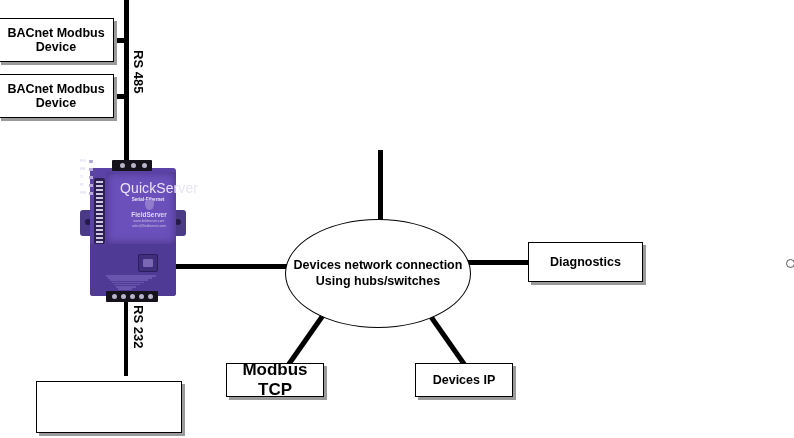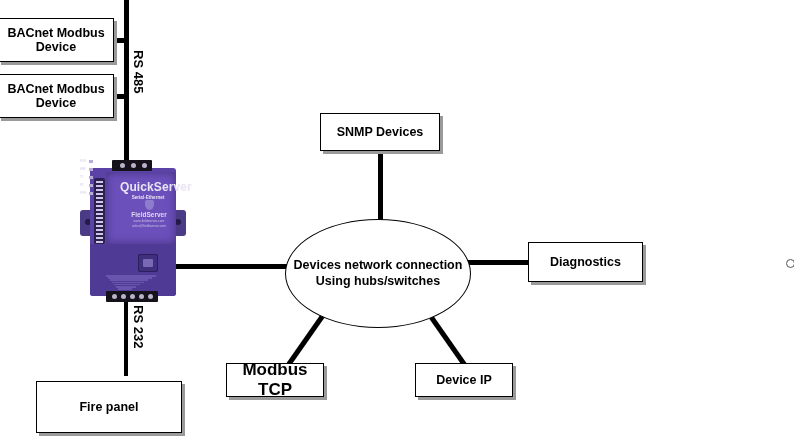--- a/index.html
+++ b/index.html
@@ -57,21 +57,21 @@
              border-radius:3px 3px 0 0;
              box-shadow:inset 0 0 10px rgba(20,10,50,.45);}
   #dev-lower{left:10px;top:84px;width:86px;height:52px;background:#4f3a96;
              border-radius:0 0 3px 3px;}
   #dev-ledstrip{left:14px;top:18px;width:11px;height:66px;background:#2b2050;
              border-radius:2px;}
   #dev-ledstrip .led{position:absolute;left:2px;width:7px;height:2px;
              background:#cfc7e6;}
   #dev-label{position:absolute;left:40px;top:20px;width:56px;text-align:center;
              color:#e9e4f5;}
-  #dev-label .l1{font-size:12px;font-weight:bold;letter-spacing:.1px;}
+  #dev-label .l1{font-size:14px;font-weight:normal;letter-spacing:.1px;}
   #dev-label .l2{font-size:4.6px;font-weight:bold;margin-top:.5px;}
   #dev-fs{position:absolute;left:44px;top:40px;width:50px;text-align:center;}
   #dev-fs .fsname{font-size:6.5px;font-weight:bold;color:#ded7f0;}
   #dev-fs .fsurl{font-size:3.4px;color:#c6bde4;margin-top:1px;line-height:1.3;}
   #dev-fs .shield{width:9px;height:10px;margin:0 auto 1px;
              background:#8f7ccd;border-radius:2px 2px 50% 50%/2px 2px 60% 60%;}
   #dev-leds-l{left:14px;top:88px;width:14px;height:40px;}
   #dev-leds-l .lrow{position:absolute;left:0;width:14px;height:3px;}
   #dev-leds-l .lrow i{position:absolute;left:0;font-style:normal;font-size:2.6px;
              color:#d4cdea;}
@@ -121,39 +121,35 @@
   </div>
 
   <div class="box" style="left:-2px;top:18px;width:116px;height:44px;font-size:12.5px;">
     <span>BACnet Modbus Device</span>
   </div>
 
   <div class="box" style="left:-2px;top:74px;width:116px;height:44px;font-size:12.5px;">
     <span>BACnet Modbus Device</span>
   </div>
 
-  <div class="box" style="left:320px;top:113px;width:120px;height:38px;font-size:12.5px;">
-    <span>SNMP Devices</span>
-  </div>
 
   <div class="box" style="left:528px;top:242px;width:115px;height:40px;font-size:12.5px;">
     <span>Diagnostics</span>
   </div>
 
   <div class="box" style="left:226px;top:363px;width:98px;height:34px;font-size:17px;">
     <span>Modbus TCP</span>
   </div>
 
   <div class="box" style="left:415px;top:363px;width:98px;height:34px;font-size:12.5px;">
-    <span>Device IP</span>
+    <span>Devices IP</span>
   </div>
 
   <div class="box" style="left:36px;top:381px;width:146px;height:52px;font-size:12.5px;">
     <div>
-      <span>Fire panel</span>
     </div>
   </div>
 
   <div id="device">
 
     <div class="dv" id="dev-ear-l">
       <div class="hole"></div>
     </div>
     <div class="dv" id="dev-ear-r">
       <div class="hole"></div>

